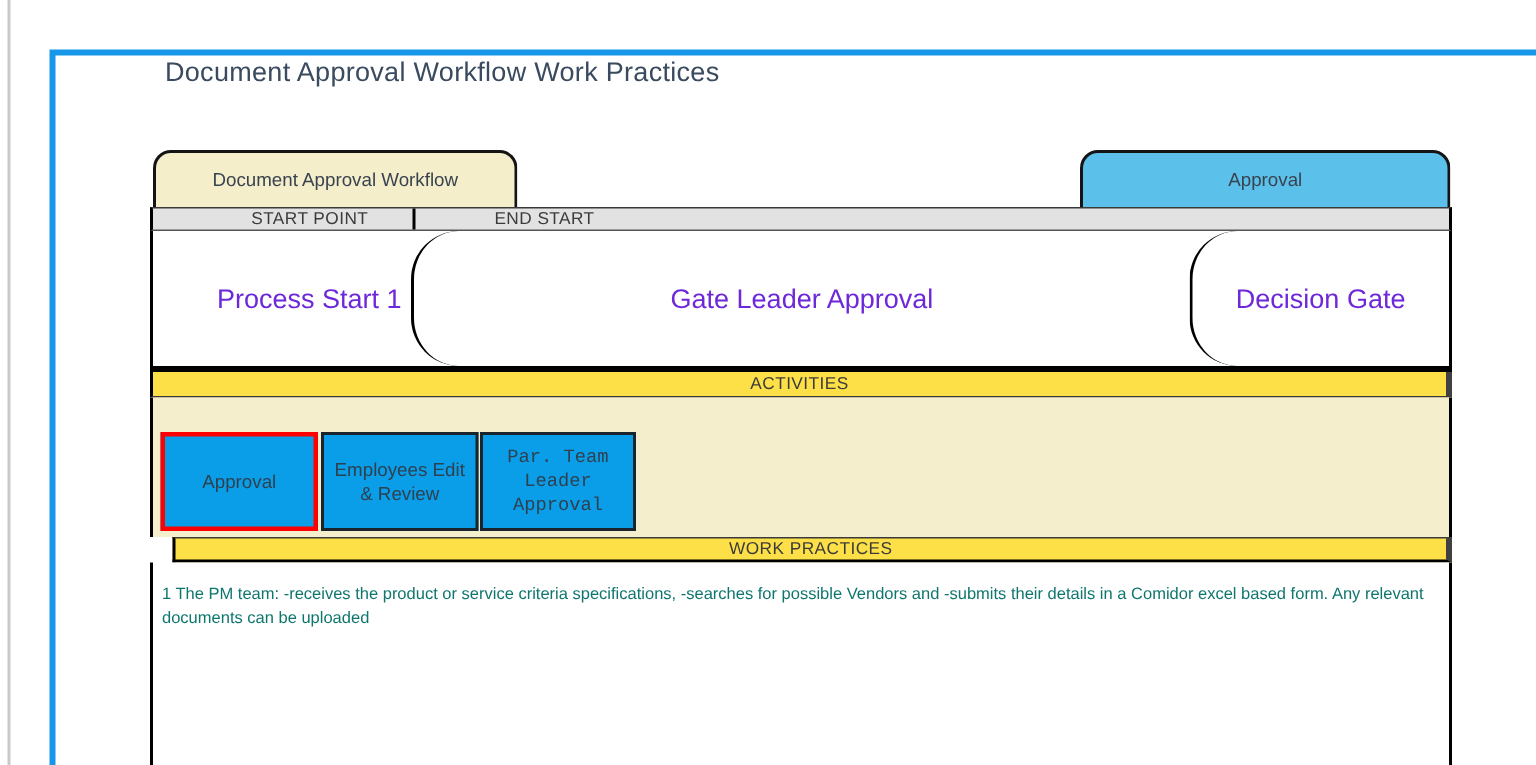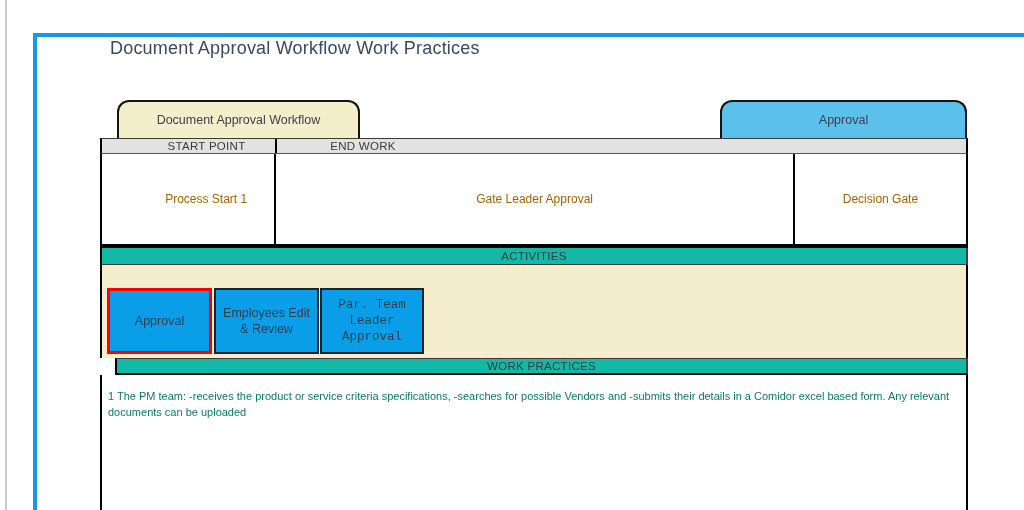--- a/index.html
+++ b/index.html
@@ -13,40 +13,40 @@
   .doc{position:absolute;left:100px;top:100px;width:868px;}
 
   
   .tabs-row{position:relative;height:38px;z-index:2;}
   .tab{
     position:absolute;top:0;height:38px;box-sizing:border-box;
     border:2px solid #141414;border-bottom:none;border-radius:12px 12px 0 0;
     display:flex;align-items:center;justify-content:center;
     font-size:12.5px;color:#39434f;cursor:default;
   }
-  .tab-cream{left:17px;width:243px;background:#f5eecb;}
+  .tab-cream{left:2px;width:243px;background:#f5eecb;}
   .tab-blue{left:620px;width:247px;background:#5bc0ea;}
 
   
   .head-row,.val-row{display:flex;box-sizing:border-box;border-left:2px solid #000;border-right:2px solid #000;}
   .head-row{height:16px;border-top:1px solid #3a3a3a;border-bottom:1px solid #555;background:#e2e2e2;}
   .hcell{box-sizing:border-box;display:flex;align-items:center;justify-content:center;
     font-size:11.5px;color:#3b3b3b;letter-spacing:.3px;}
   .val-row{height:90px;background:#fff;}
   .vcell{box-sizing:border-box;display:flex;align-items:center;justify-content:center;
-    font-size:12px;color:#a16207;}
+    font-size:18px;color:#6d28d9;border-radius:32px;}
   .c1{width:173px;padding-left:36px;}
   .c2{width:521px;border-left:2px solid #000;}
   .c3{width:174px;border-left:2px solid #000;}
 
   .thick-sep{height:4px;background:#000;}
 
   .section-bar{
-    box-sizing:border-box;height:17px;background:#14b8a6;
-    border-left:2px solid #000;border-right:2px solid #404040;border-bottom:1px solid #3a3a3a;
+    box-sizing:border-box;height:17px;background:#fde047;
+    border-left:2px solid #000;border-right:4px solid #404040;border-bottom:1px solid #3a3a3a;
     display:flex;align-items:center;justify-content:center;
     font-size:11.5px;color:#3b3b3b;letter-spacing:.3px;
   }
   .wp-bar{border-top:1px solid #3a3a3a;border-bottom:2px solid #000;margin-left:15px;}
 
   
   .activities-body{
     position:relative;box-sizing:border-box;height:93px;background:#f5eecc;
     border-left:2px solid #000;border-right:2px solid #000;
   }
@@ -79,21 +79,21 @@
 
   <div class="doc">
 
     <div class="tabs-row">
       <div class="tab tab-cream">Document Approval Workflow</div>
       <div class="tab tab-blue">Approval</div>
     </div>
 
     <div class="head-row">
       <div class="hcell c1">START POINT</div>
-      <div class="hcell c3">END WORK</div>
+      <div class="hcell c3">END START</div>
     </div>
 
     <div class="val-row">
       <div class="vcell c1">Process Start 1</div>
       <div class="vcell c2">Gate Leader Approval</div>
       <div class="vcell c3">Decision Gate</div>
     </div>
 
     <div class="thick-sep"></div>
 

